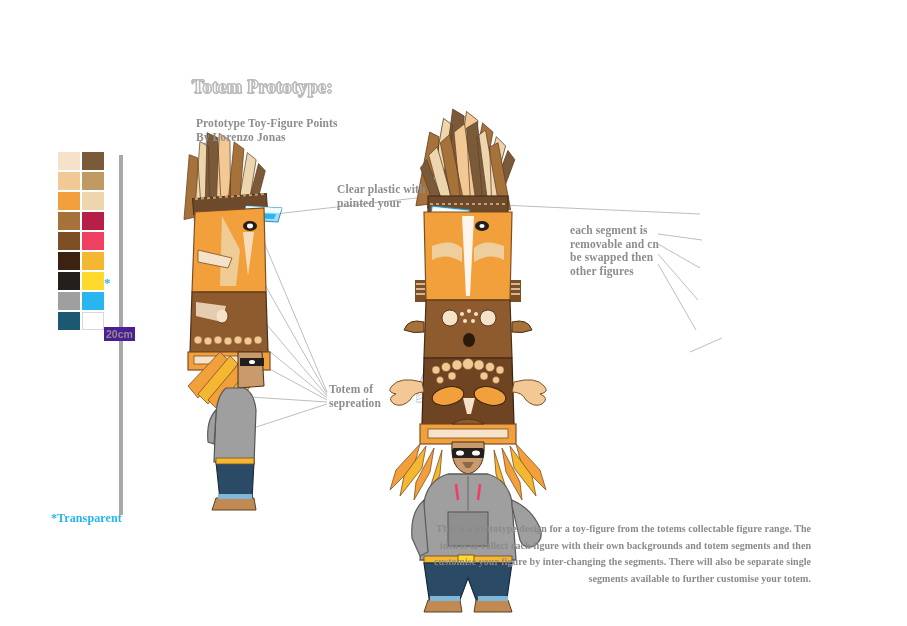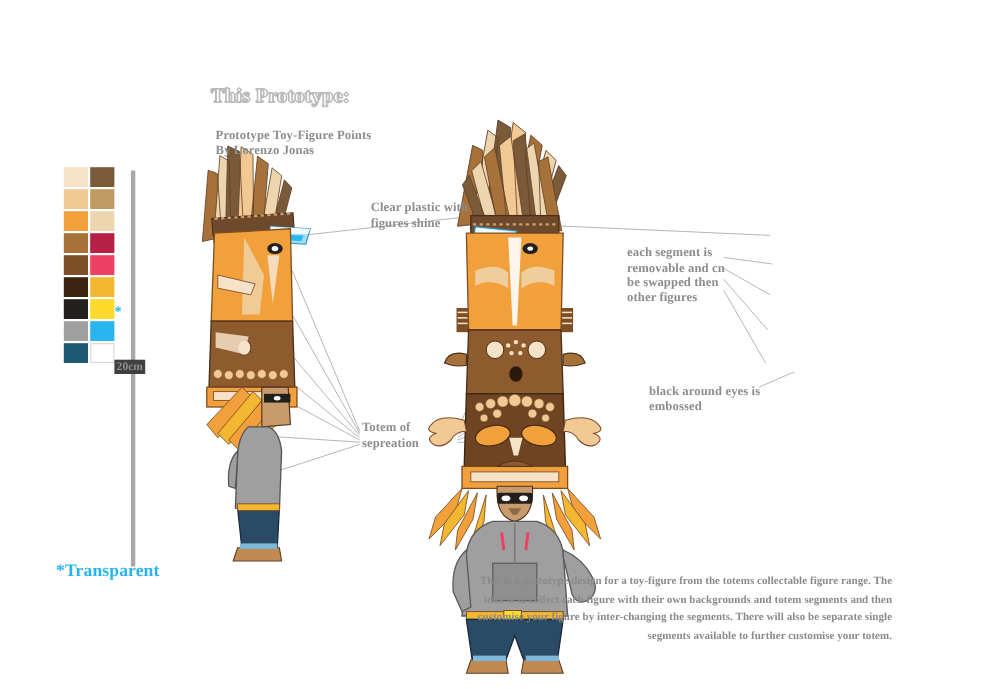--- a/index.html
+++ b/index.html
@@ -29,26 +29,26 @@
   .palette{position:absolute;left:58px;top:152px;display:grid;
     grid-template-columns:22px 22px;grid-auto-rows:18px;gap:2px;}
   .sw{width:22px;height:18px;box-sizing:border-box;}
   .sw.outline{border:1px solid #d8d8d8;}
   .star-mark{position:absolute;left:104px;top:275px;color:#27b4ee;
     font-size:13px;font-weight:bold;font-family:"Liberation Serif",serif;}
 
   
   .scalebar{position:absolute;left:119px;top:155px;width:4px;height:360px;
     background:#a8a8a8;}
-  .scale-label{position:absolute;left:104px;top:327px;background:#404040;
-    font-family:Liberation Serif, serif;font-weight:bold;font-size:10.5px;
+  .scale-label{position:absolute;left:104px;top:327px;background:#4c1d95;
+    font-family:Liberation Sans, sans-serif;font-weight:bold;font-size:10.5px;
     color:#8d8d8d;padding:1px 2px;}
 
   .transparent-note{position:absolute;left:51px;top:511px;
-    font-family:"Liberation Serif",serif;font-weight:bold;font-size:16px;
+    font-family:"Liberation Serif",serif;font-weight:bold;font-size:12px;
     color:#27b4ee;letter-spacing:.1px;}
 
   
   .anno{position:absolute;font-family:"Liberation Serif",serif;
     font-weight:bold;font-size:11.5px;color:#8d8d8d;line-height:13.5px;
     letter-spacing:.1px;}
   #anno-clear{left:337px;top:183px;width:95px;}
   #anno-segment{left:570px;top:224px;width:92px;}
   #anno-points{left:329px;top:383px;width:84px;}
   #anno-emboss{left:590px;top:350px;width:110px;}
@@ -329,21 +329,21 @@
       <path d="M226,388 Q218,394 216,412 L214,462 L254,464 L256,410 Q254,392 244,388 Z" fill="#9f9f9f" stroke="#555" stroke-width="1.2"></path>
       <path d="M216,410 Q206,420 208,442 L214,444 L216,414 Z" fill="#9f9f9f" stroke="#555" stroke-width="1.1"></path>
       <path d="M216,462 L254,462 L252,500 L220,500 Z" fill="#2b4a66" stroke="#17293a" stroke-width="1.1"></path>
       <rect x="216" y="458" width="38" height="6" fill="#f4b731" stroke="#7e4f24" stroke-width=".8"></rect>
       <path d="M216,498 L254,498 L256,510 L212,510 Z" fill="#c08a52" stroke="#5e4026" stroke-width="1"></path>
       <rect x="218" y="494" width="34" height="5" fill="#7fb7d9"></rect>
     </g>
   </svg>
 
   <div class="title-block">
-    <div class="title-line">This Prototype:</div>
+    <div class="title-line">Totem Prototype:</div>
   </div>
   <div class="subtitle-block">
     <div class="subtitle-line">Prototype Toy-Figure Points</div>
     <div class="subtitle-line">By Lorenzo Jonas</div>
   </div>
 
   <div class="palette" id="palette">
       <div class="sw" style="background: rgb(246, 226, 200);"></div>
       <div class="sw" style="background: rgb(123, 90, 58);"></div>
       <div class="sw" style="background: rgb(242, 201, 148);"></div>
@@ -363,20 +363,19 @@
       <div class="sw" style="background: rgb(28, 88, 113);"></div>
       <div class="sw outline" style="background: rgb(255, 255, 255);"></div>
     </div>
   <div class="star-mark">*</div>
 
   <div class="scalebar"></div>
   <div class="scale-label">20cm</div>
 
   <div class="transparent-note">*Transparent</div>
 
-  <div class="anno" id="anno-clear">Clear plastic with figures shine</div>
+  <div class="anno" id="anno-clear">Clear plastic with painted your</div>
   <div class="anno" id="anno-segment">each segment is removable and cn be swapped then other figures</div>
   <div class="anno" id="anno-points">Totem of sepreation</div>
-  <div class="anno" id="anno-emboss">black around eyes is embossed</div>
 
   <div class="desc">This is a prototype design for a toy-figure from the totems collectable figure range. The idea is to collect each figure with their own backgrounds and totem segments and then customise your figure by inter-changing the segments. There will also be separate single segments available to further customise your totem.</div>
 
 </div>
 
 </body></html>

